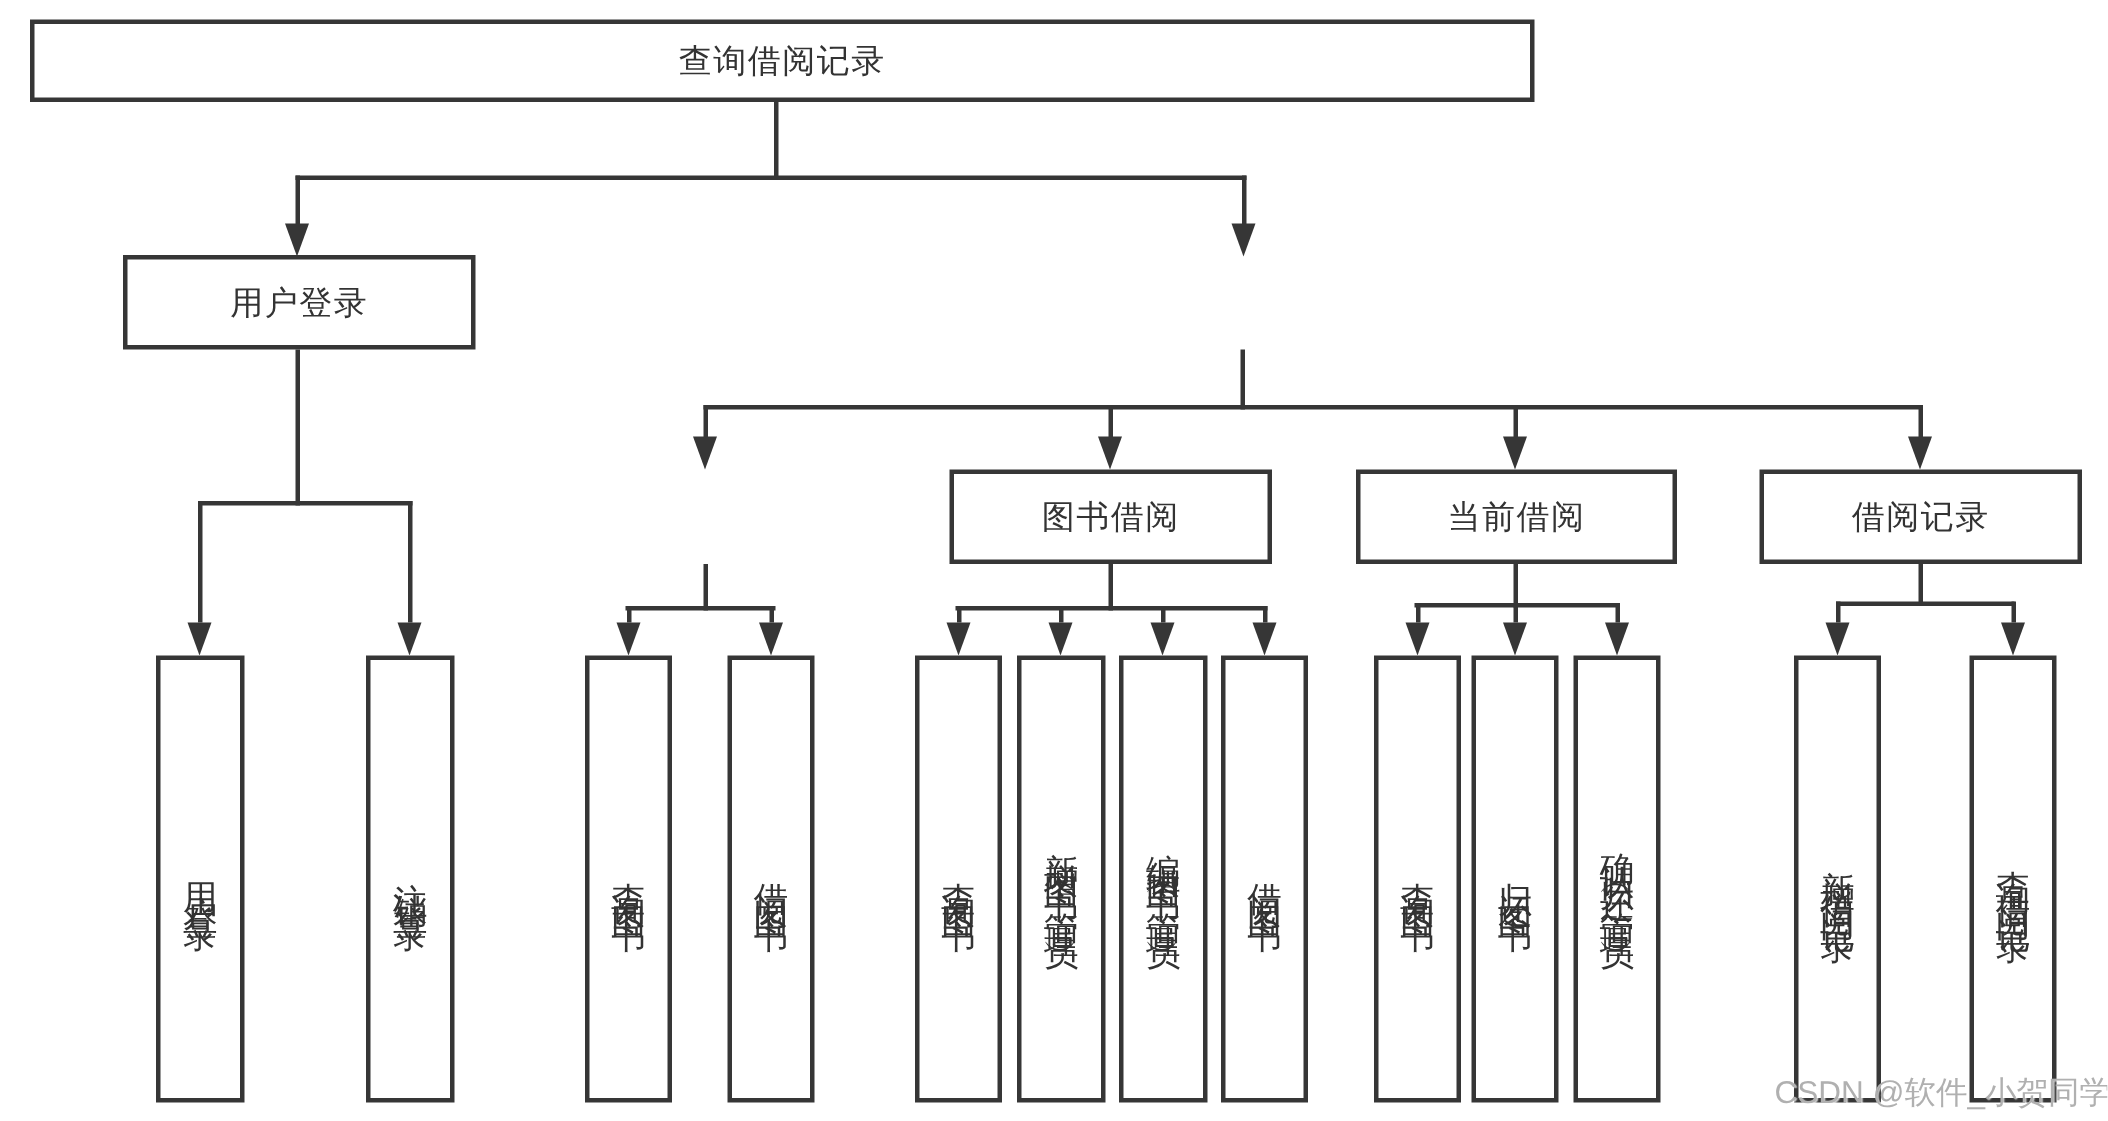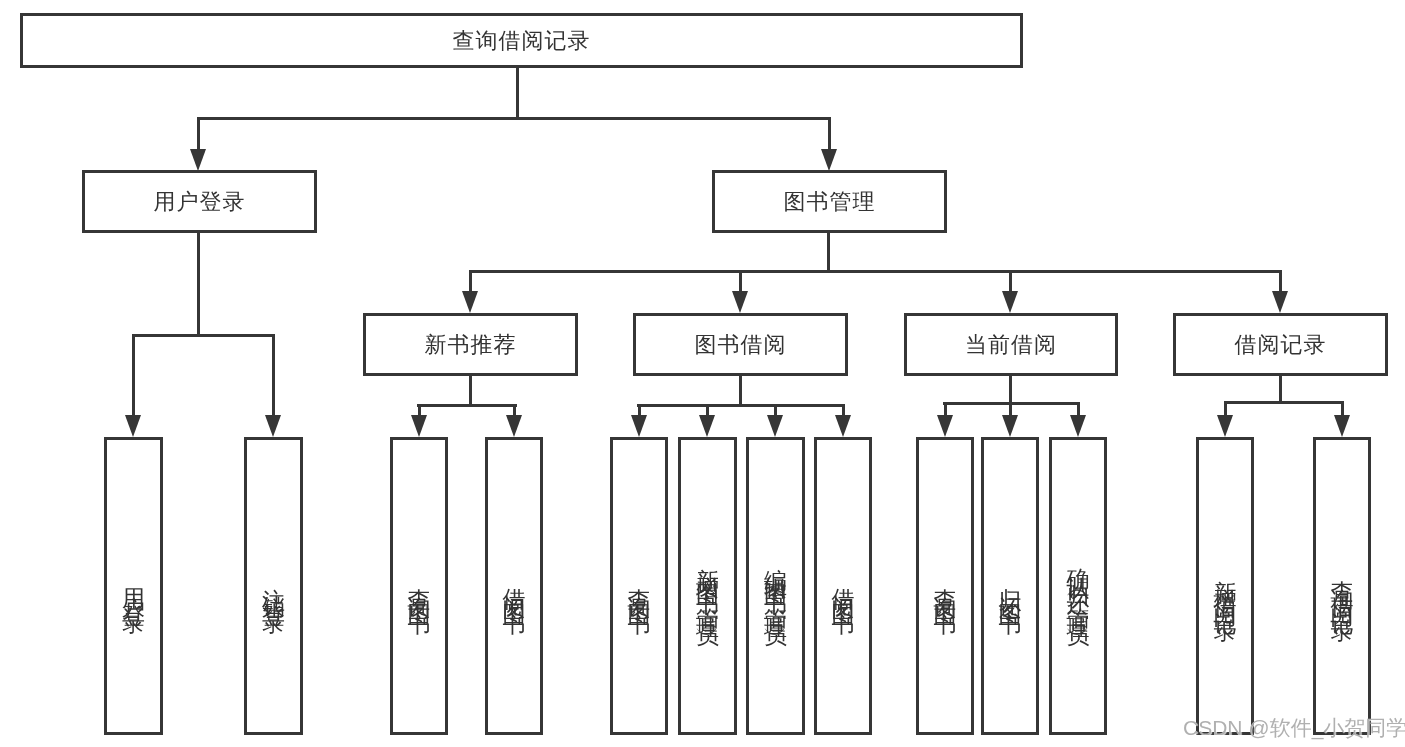--- a/index.html
+++ b/index.html
@@ -57,41 +57,39 @@
   <div class="box hbox" style="left:20px; top:13px; width:1003px; height:55px;">查询借阅记录</div>
 
   <div class="vline" style="left:516px; top:68px; height:51px;"></div>
   <div class="hline" style="left:197px; top:117px; width:634px;"></div>
   <div class="vline" style="left:197px; top:117px; height:33px;"></div>
   <div class="tri" style="left:190px; top:149px;"></div>
   <div class="vline" style="left:828px; top:117px; height:33px;"></div>
   <div class="tri" style="left:821px; top:149px;"></div>
 
   <div class="box hbox" style="left:82px; top:170px; width:235px; height:63px;">用户登录</div>
-  <div class="box hbox" style="left:712px; top:170px; width:235px; height:63px;">图书管理</div>
 
   <div class="vline" style="left:197px; top:233px; height:104px;"></div>
   <div class="hline" style="left:132px; top:334px; width:143px;"></div>
   <div class="vline" style="left:132px; top:334px; height:81px;"></div>
   <div class="tri" style="left:125px; top:415px;"></div>
   <div class="vline" style="left:272px; top:334px; height:81px;"></div>
   <div class="tri" style="left:265px; top:415px;"></div>
 
   <div class="vline" style="left:827px; top:233px; height:40px;"></div>
   <div class="hline" style="left:469px; top:270px; width:813px;"></div>
   <div class="vline" style="left:469px;  top:270px; height:22px;"></div>
   <div class="tri" style="left:462px;  top:291px;"></div>
   <div class="vline" style="left:739px;  top:270px; height:22px;"></div>
   <div class="tri" style="left:732px;  top:291px;"></div>
   <div class="vline" style="left:1009px; top:270px; height:22px;"></div>
   <div class="tri" style="left:1002px; top:291px;"></div>
   <div class="vline" style="left:1279px; top:270px; height:22px;"></div>
   <div class="tri" style="left:1272px; top:291px;"></div>
 
-  <div class="box hbox" style="left:363px; top:313px; width:215px; height:63px;">新书推荐</div>
   <div class="box hbox" style="left:633px; top:313px; width:215px; height:63px;">图书借阅</div>
   <div class="box hbox" style="left:904px; top:313px; width:214px; height:63px;">当前借阅</div>
   <div class="box hbox" style="left:1173px; top:313px; width:215px; height:63px;">借阅记录</div>
 
   <div class="vline" style="left:469px; top:376px; height:31px;"></div>
   <div class="hline" style="left:417px; top:404px; width:100px;"></div>
   <div class="vline" style="left:418px; top:404px; height:11px;"></div>
   <div class="tri" style="left:411px; top:415px;"></div>
   <div class="vline" style="left:513px; top:404px; height:11px;"></div>
   <div class="tri" style="left:506px; top:415px;"></div>

